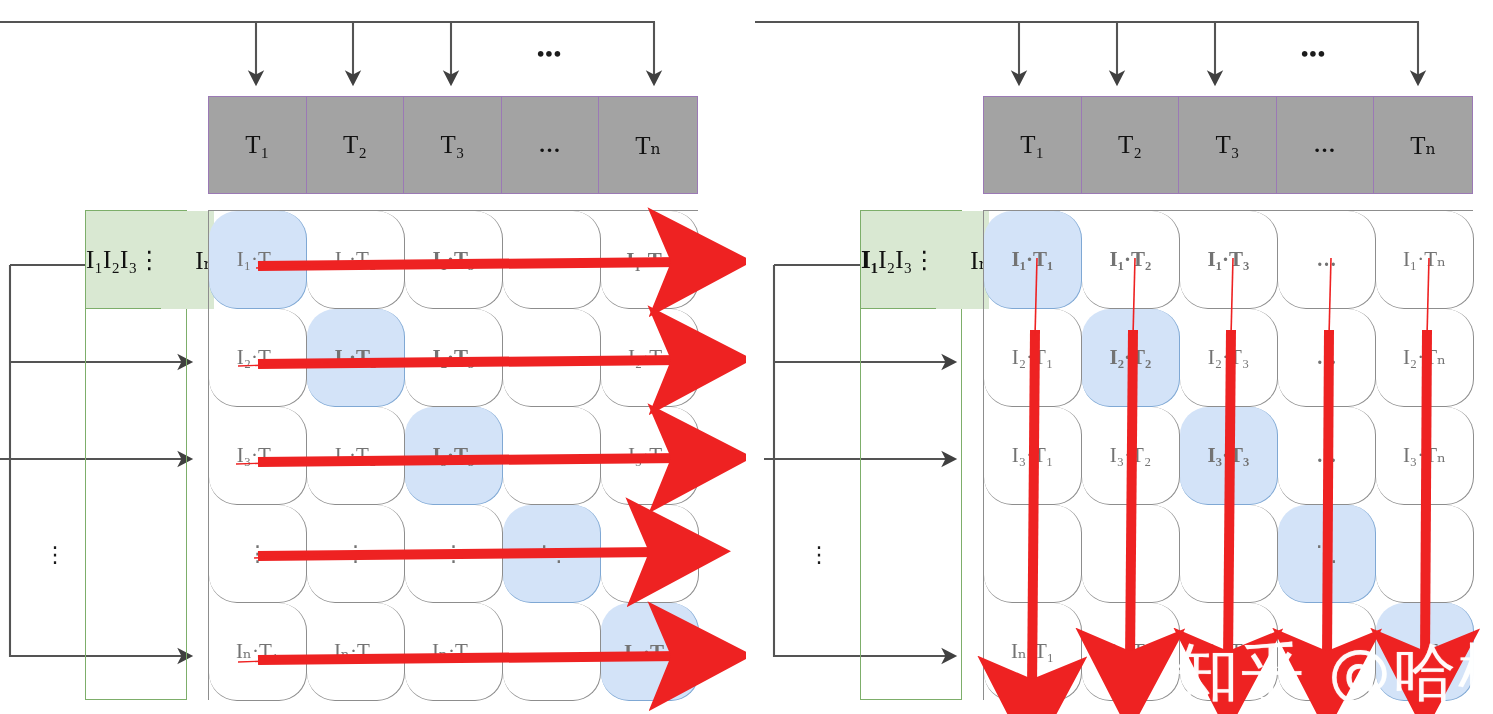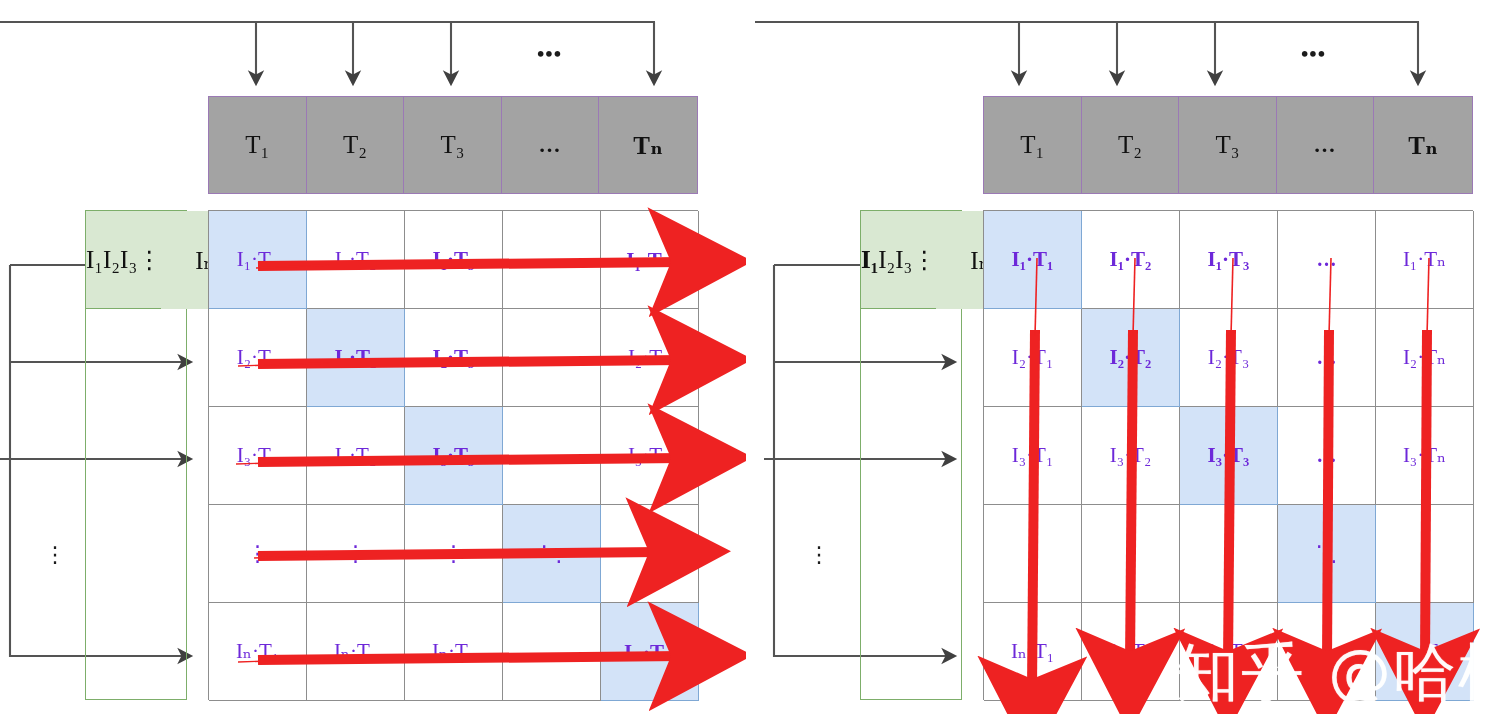--- a/index.html
+++ b/index.html
@@ -29,21 +29,21 @@
     box-sizing: border-box;
     background: #a3a3a3;
     border-right: 1.5px solid #9b79b5;
     display: flex;
     align-items: center;
     justify-content: center;
     font-size: 25px;
     color: #111111;
   }
   .hdr-cell:last-child { border-right: none; }
-  .hdr-cell.bold { font-weight: bold; }
+  .hdr-cell.bold { font-weight: normal; }
   .hdr-cell.dots { font-size: 22px; font-weight: bold; letter-spacing: 1px; }
 
   
   .img-col {
     position: absolute;
     display: flex;
     flex-direction: row;
     box-sizing: border-box;
     border: 1.5px solid #7dae6a;
   }
@@ -71,23 +71,24 @@
   }
   .gcell {
     box-sizing: border-box;
     border-right: 1.6px solid #8d8d8d;
     border-bottom: 1.6px solid #8d8d8d;
     background: #ffffff;
     display: flex;
     align-items: center;
     justify-content: center;
     font-size: 21px;
-    color: #6d28d9;
+    color: #737373;
     white-space: nowrap;
     position: relative;
+    border-radius: 28px;
   }
   .gcell.diag {
     background: #d3e3f8;
     border-right-color: #7fa8d4;
     border-bottom-color: #7fa8d4;
   }
   .gcell.bold { font-weight: bold; }
   .gcell.dots { font-size: 20px; font-weight: bold; }
   .gcell.vdots { font-size: 22px; }
 

